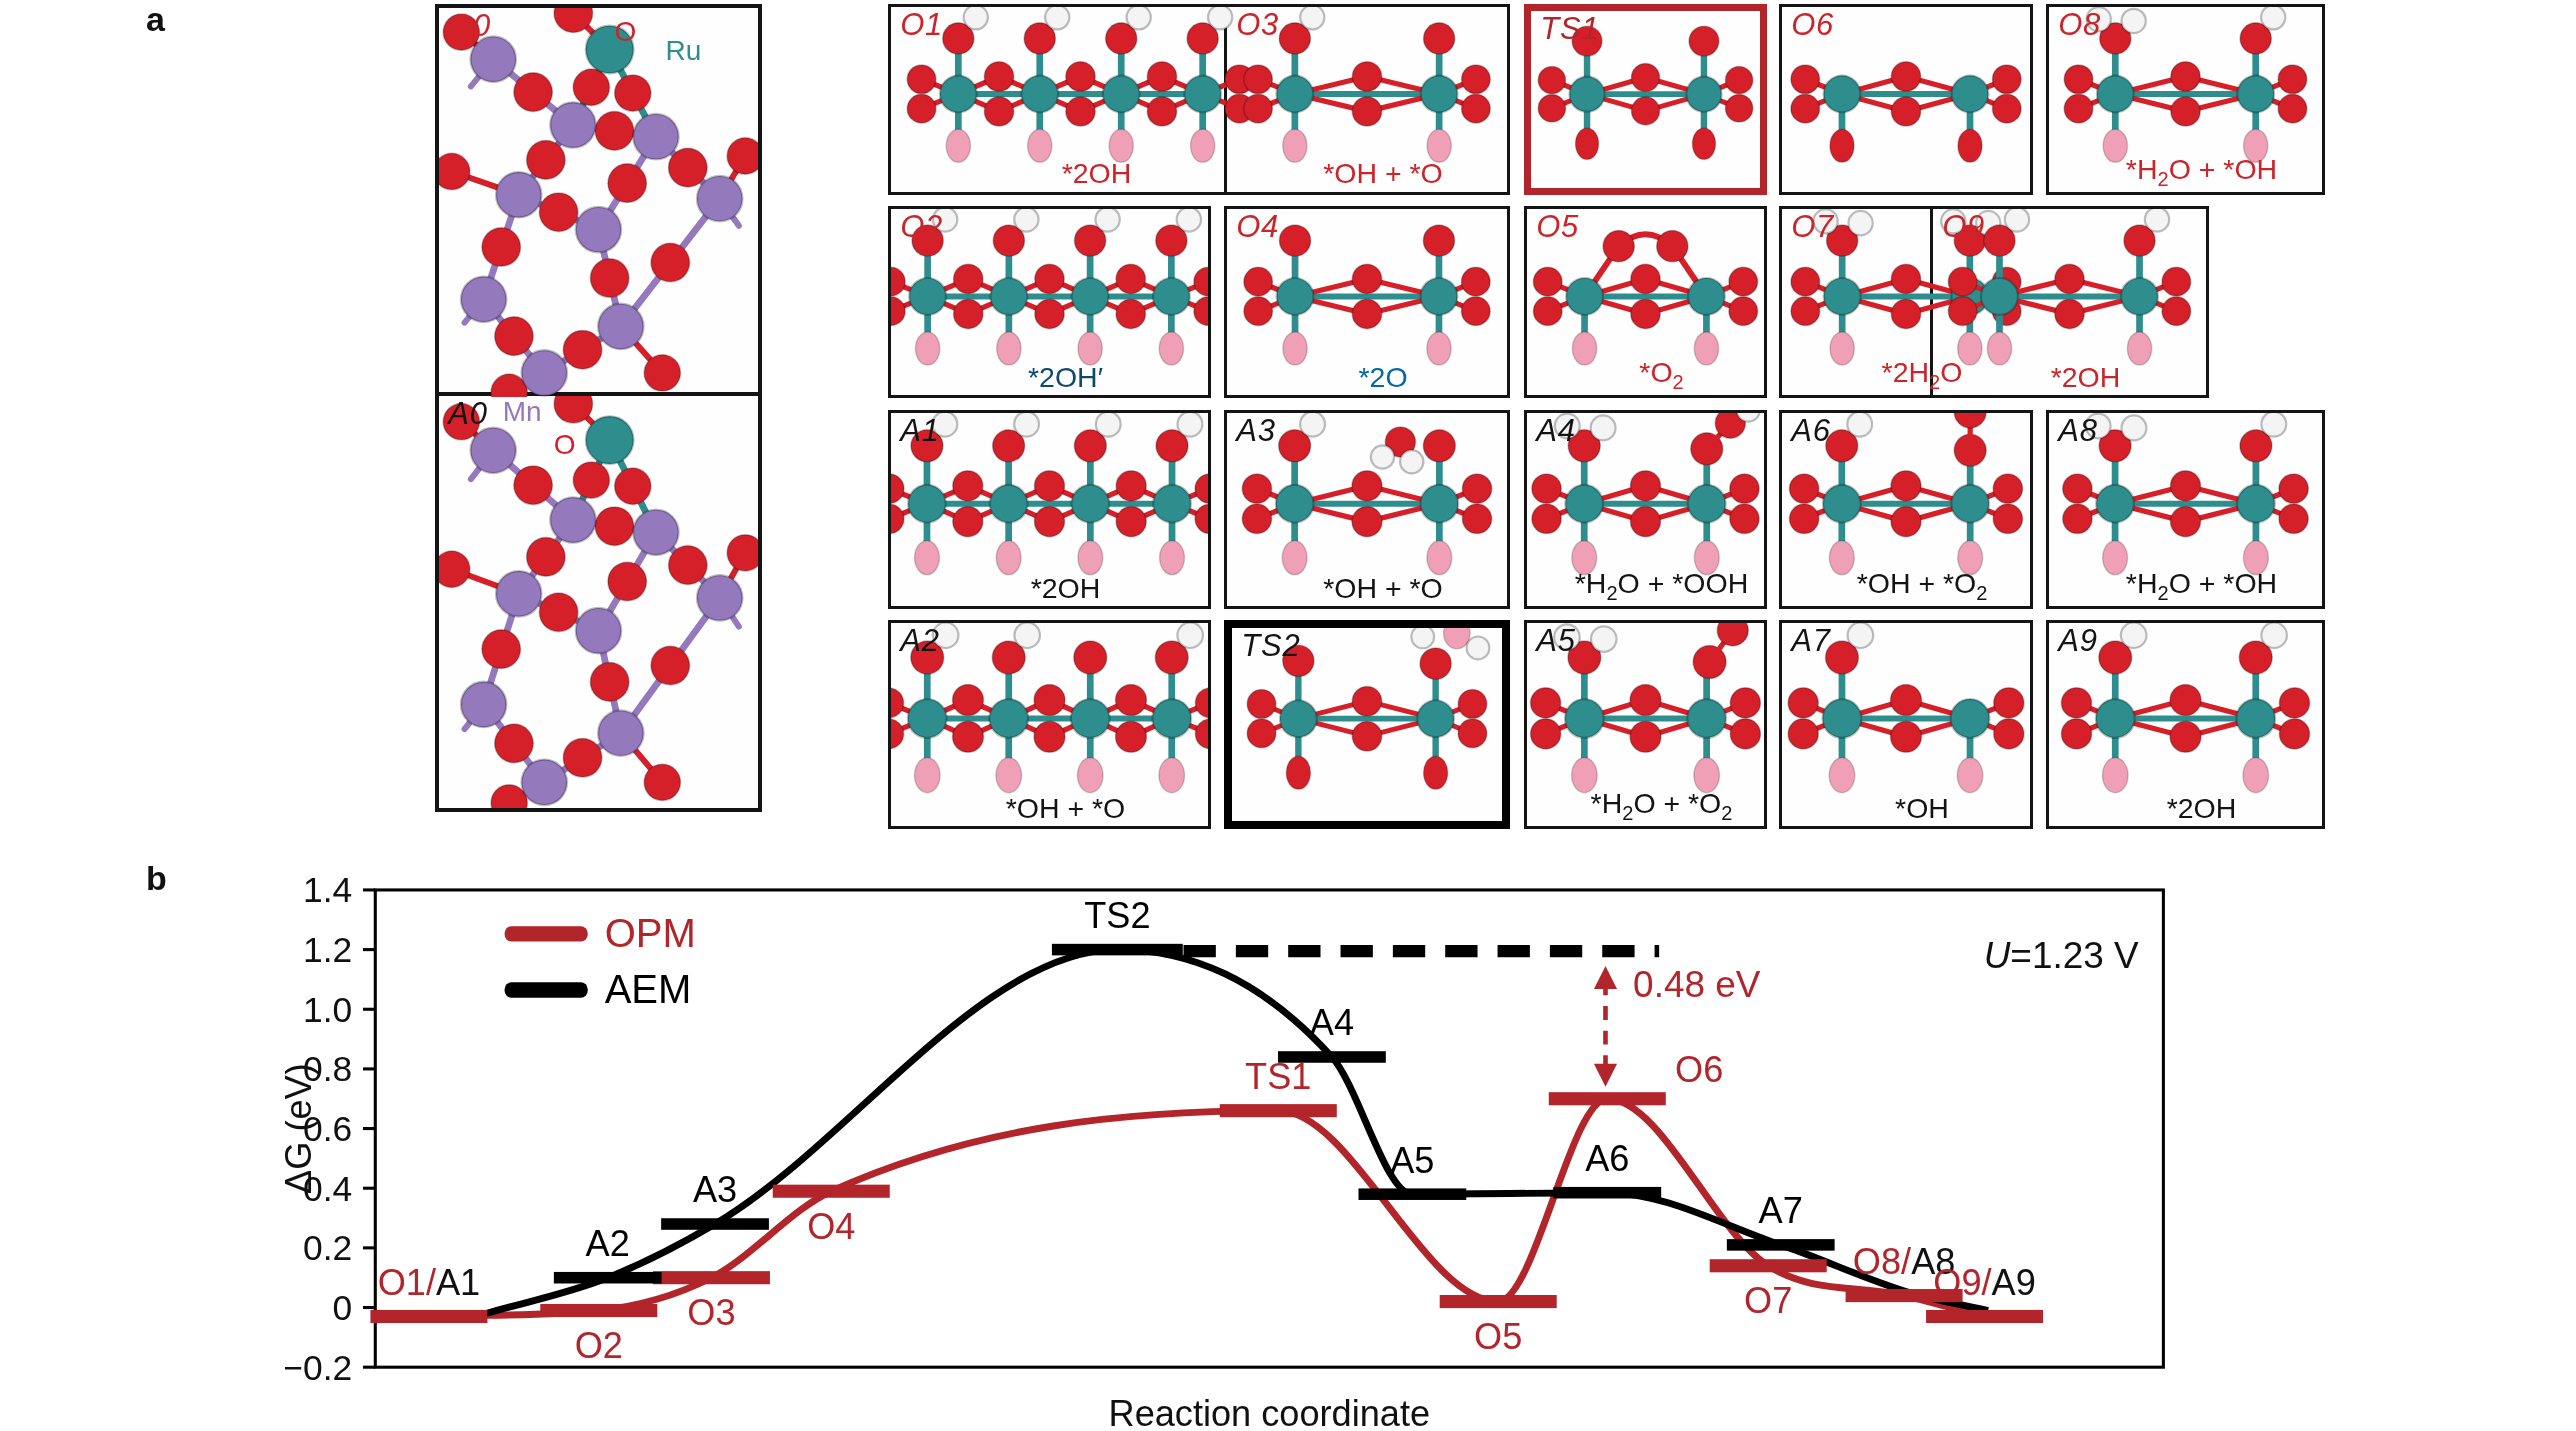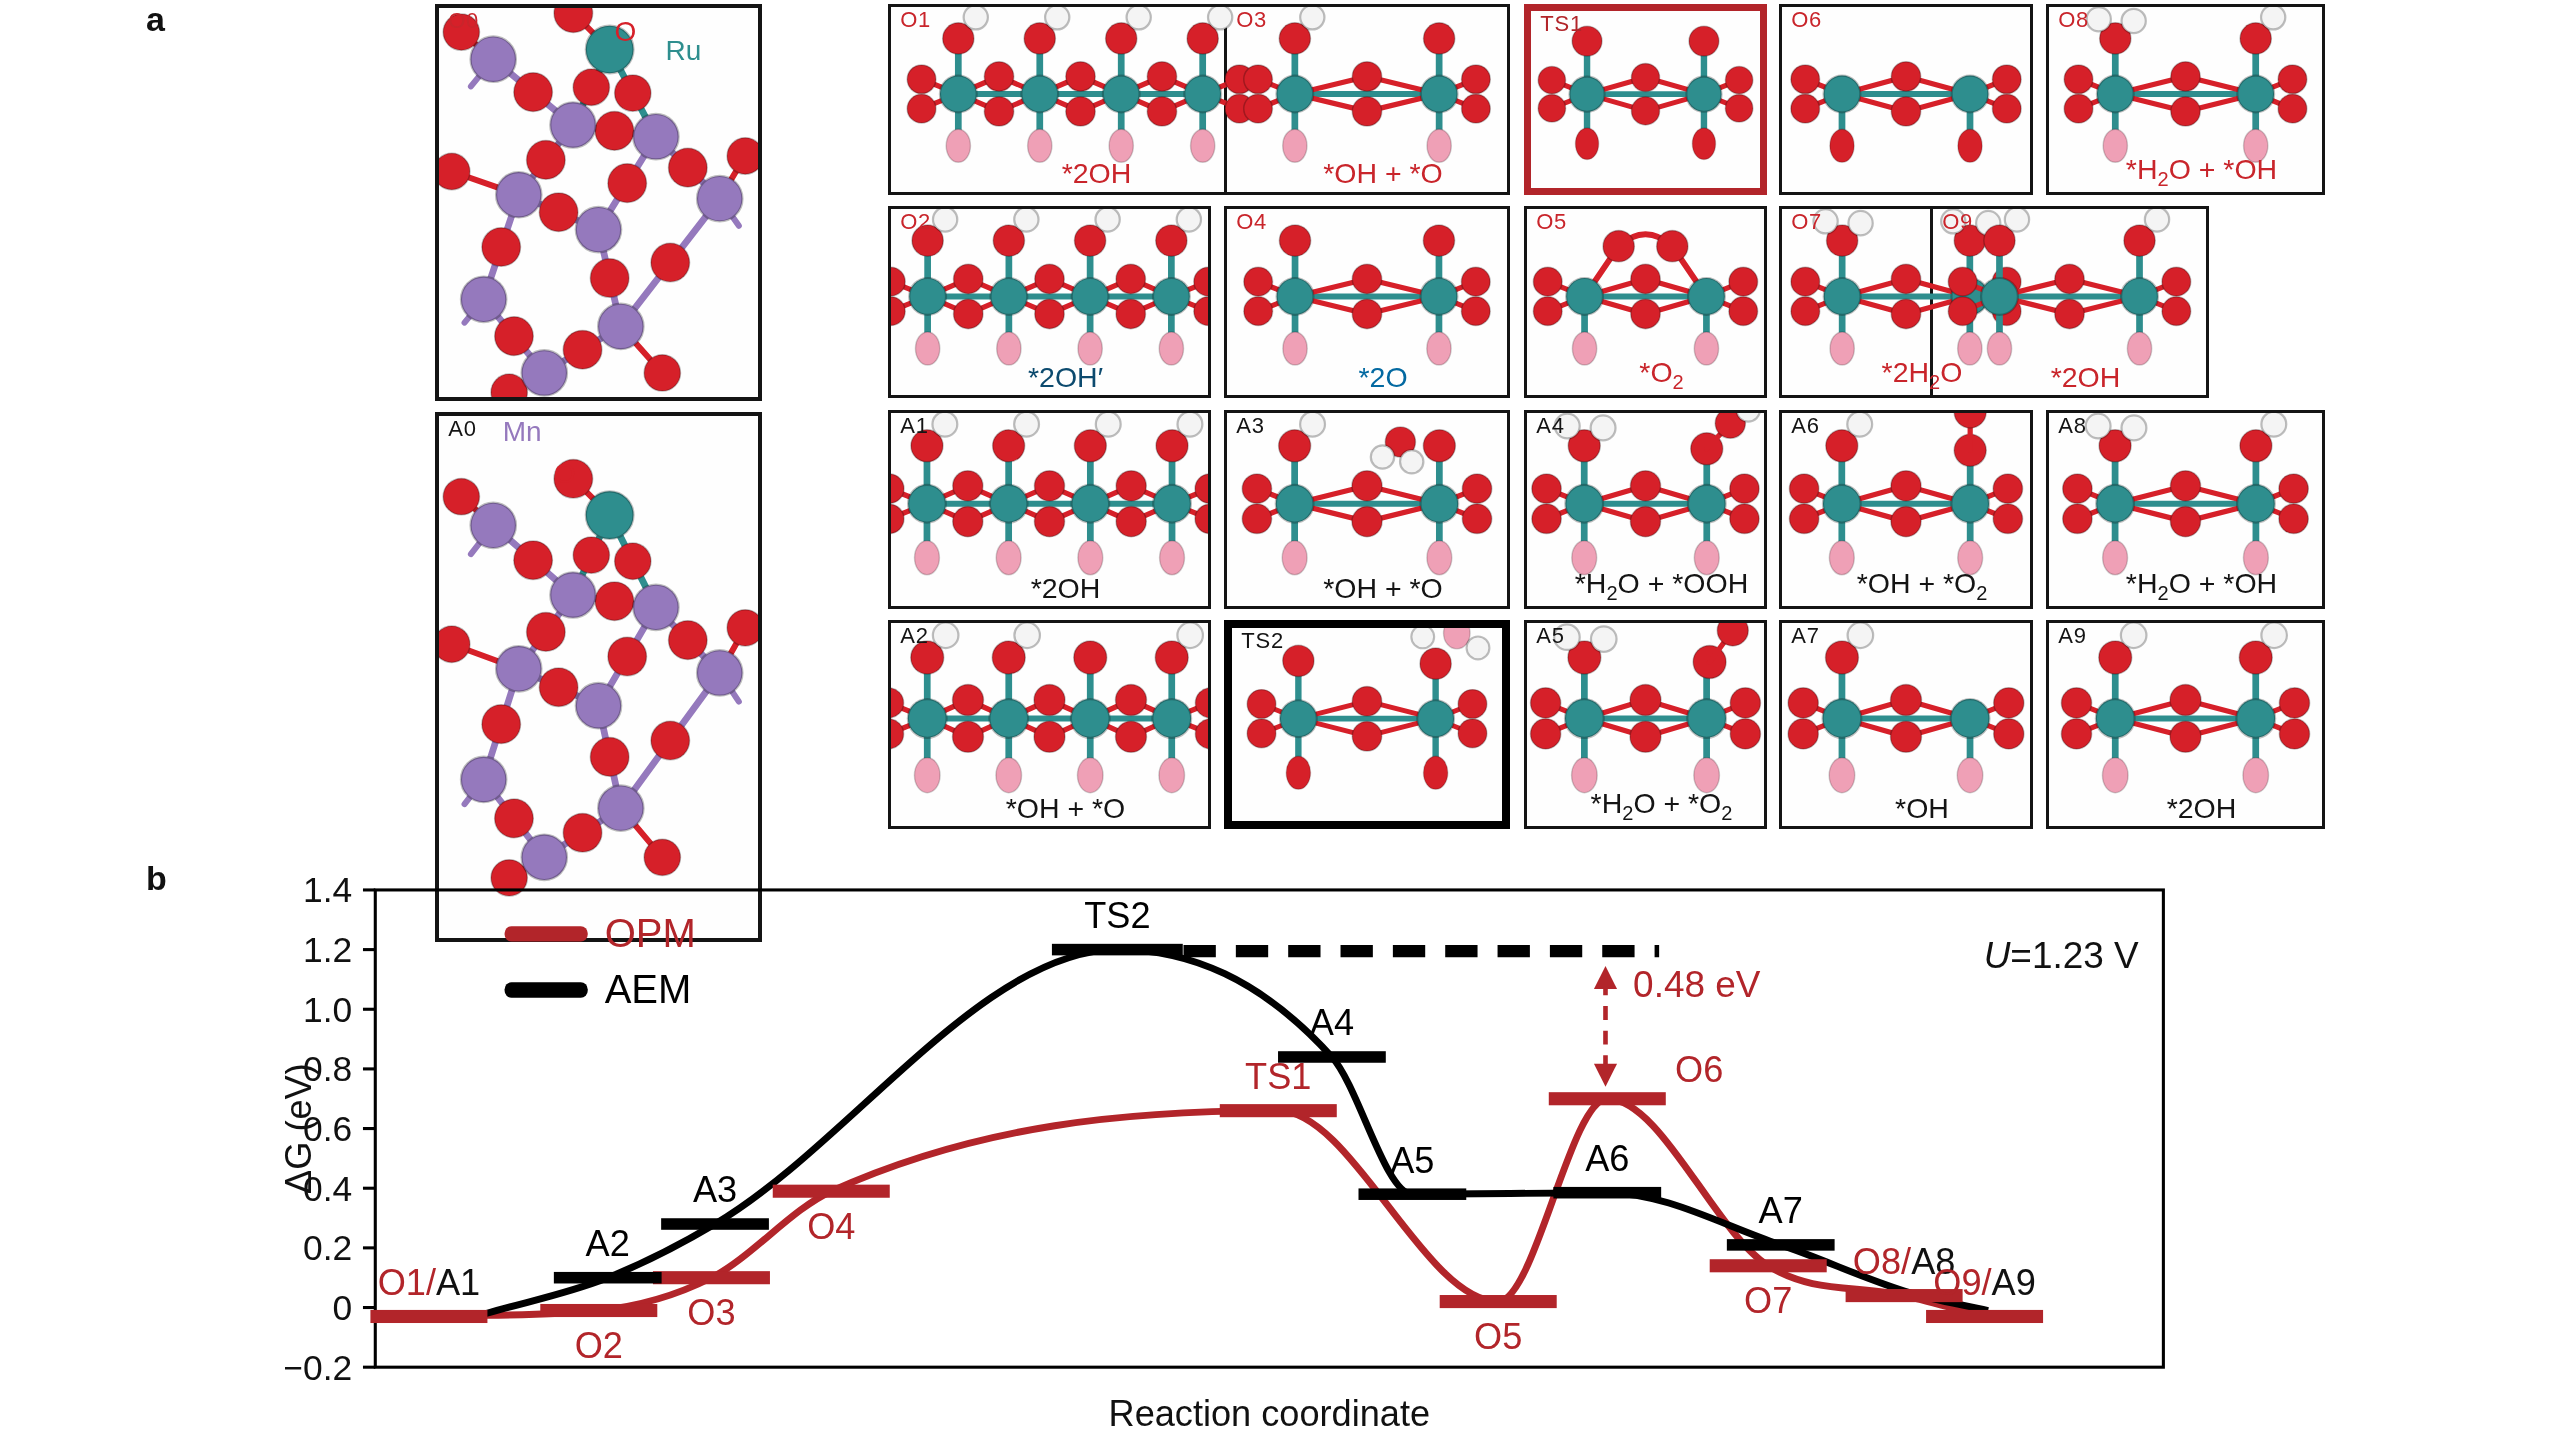--- a/index.html
+++ b/index.html
@@ -3,21 +3,21 @@
 <meta charset="utf-8">
 <style>
   html,body{margin:0;padding:0;}
   body{width:2576px;height:1431px;background:#ffffff;position:relative;overflow:hidden;
        font-family:"Liberation Sans",sans-serif;}
   .section-label{position:absolute;font-size:34px;font-weight:bold;color:#111;}
   .panel{position:absolute;background:#fefefe;border:3.1px solid #141414;box-sizing:border-box;}
   .panel.big{border-width:4.6px;}
   .panel.redborder{border:7.7px solid #b2252a;}
   .panel.thickborder{border:8.5px solid #000;}
-  .plabel{position:absolute;top:0px;left:9.2px;font-size:22px;z-index:4;letter-spacing:0.8px;}
+  .plabel{position:absolute;top:0px;left:9.2px;font-size:31px;z-index:4;letter-spacing:0.8px;font-style:italic;}
   .pcaption{position:absolute;bottom:1.5px;left:0;width:100%;text-align:center;font-size:28.5px;z-index:4;white-space:nowrap;padding-left:16px;}
   .pcaption sub{font-size:20px;}
   .atomlabel{position:absolute;font-size:28px;z-index:4;}
   svg.mol{position:absolute;left:0;top:0;width:100%;height:100%;z-index:1;}
   #chart{position:absolute;left:285px;top:853px;z-index:2;}
   text{font-family:"Liberation Sans",sans-serif;}
 </style>
 </head>
 <body>
 
@@ -447,21 +447,21 @@
         <circle cx="110.3925" cy="14.037500000000001" r="16.335" fill="#f4f4f4" stroke="rgba(0,0,0,0.25)" stroke-width="3"></circle>
         <line x1="275.12" y1="117.5" x2="275.12" y2="42.5" stroke="#2e8e8e" stroke-width="9" stroke-linecap="round"></line>
         <circle cx="275.12" cy="42.5" r="21.037499999999998" fill="#d62029" stroke="rgba(0,0,0,0.25)" stroke-width="2"></circle>
         <circle cx="298.6325" cy="14.037500000000001" r="16.335" fill="#f4f4f4" stroke="rgba(0,0,0,0.25)" stroke-width="3"></circle>
         <circle cx="86.88" cy="117.5" r="24.75" fill="#2e8e8e" stroke="rgba(0,0,0,0.25)" stroke-width="3"></circle>
         <circle cx="275.12" cy="117.5" r="24.75" fill="#2e8e8e" stroke="rgba(0,0,0,0.25)" stroke-width="3"></circle>
       </svg>
       <span class="plabel" style="color: rgb(201, 37, 43);">O9</span>
       <div class="pcaption" style="color: rgb(201, 37, 43);">*2OH</div>
     </div>
-    <div class="panel big" style="left: 435px; top: 412px; width: 327px; height: 530px;">
+    <div class="panel big" style="left: 435px; top: 392px; width: 327px; height: 420px;">
       <svg class="mol" viewBox="0 0 425 546">
         <line x1="72.25" y1="70.98" x2="178.5" y2="163.79999999999998" stroke="#9579bd" stroke-width="9" stroke-linecap="round"></line>
         <circle cx="125.375" cy="117.38999999999999" r="25.7125" fill="#d62029" stroke="rgba(0,0,0,0.25)" stroke-width="2"></circle>
         <line x1="178.5" y1="163.79999999999998" x2="106.25" y2="262.08" stroke="#9579bd" stroke-width="9" stroke-linecap="round"></line>
         <circle cx="142.375" cy="212.94" r="25.7125" fill="#d62029" stroke="rgba(0,0,0,0.25)" stroke-width="2"></circle>
         <line x1="106.25" y1="262.08" x2="212.5" y2="311.21999999999997" stroke="#9579bd" stroke-width="9" stroke-linecap="round"></line>
         <circle cx="159.375" cy="286.65" r="25.7125" fill="#d62029" stroke="rgba(0,0,0,0.25)" stroke-width="2"></circle>
         <line x1="212.5" y1="311.21999999999997" x2="289" y2="180.18" stroke="#9579bd" stroke-width="9" stroke-linecap="round"></line>
         <circle cx="250.75" cy="245.7" r="25.7125" fill="#d62029" stroke="rgba(0,0,0,0.25)" stroke-width="2"></circle>
         <line x1="289" y1="180.18" x2="178.5" y2="163.79999999999998" stroke="#9579bd" stroke-width="9" stroke-linecap="round"></line>

